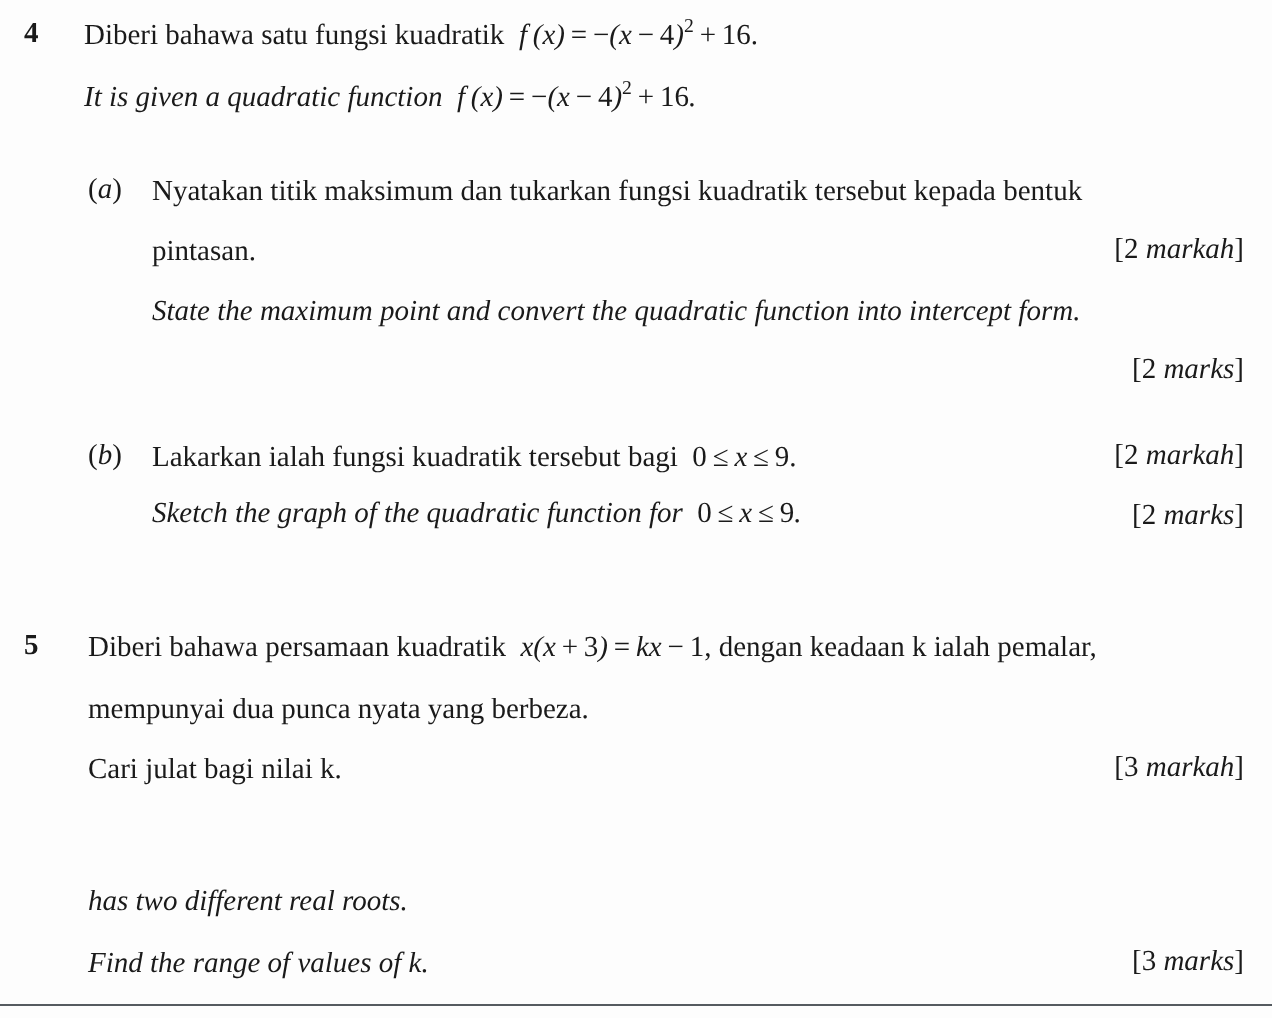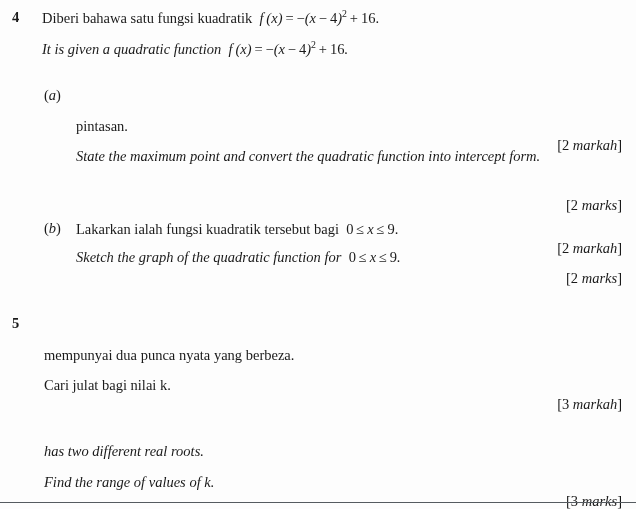--- a/index.html
+++ b/index.html
@@ -54,21 +54,20 @@
     text-align-last: justify;
     white-space: normal;
   }
 
   .marks {
     position: absolute;
     font-size: 14.5px;
     line-height: 1;
     text-align: right;
     white-space: nowrap;
-    margin-top: 20px;
   }
   .marks .mk { font-style: italic; }
 
   
   .math {
     font-style: italic;
     font-family: "Liberation Serif", "DejaVu Serif", serif;
     text-align: center;
   }
   .math .op,
@@ -106,20 +105,21 @@
   </div>
 
   <div class="line ital" style="left:42px; top:41px;">
     <span>It is given a quadratic function</span>
     <span class="math nobr">
       &nbsp;<i>f</i> (<i>x</i>)<span class="op"> = −</span>(<i>x</i><span class="op"> − </span><span class="num">4</span>)<sup>2</sup><span class="op"> + </span><span class="num">16</span></span><span>.</span>
   </div>
 
   <div class="qlabel" style="left:44px; top:88px;">(<i>a</i>)</div>
 
+  <div class="line" style="left:76px; top:88px;"><span>Nyatakan titik maksimum dan tukarkan fungsi kuadratik tersebut kepada bentuk</span></div>
 
   <div class="line" style="left:76px; top:118px;"><span>pintasan.</span></div>
 
   <div class="marks" style="left:380px; top:118px; width:242px;">
     [<span>2</span>
     <span class="mk">markah</span>]
   </div>
 
   <div class="line ital" style="left:76px; top:148px;"><span>State the maximum point and convert the quadratic function into intercept form.</span></div>
 
@@ -147,20 +147,25 @@
       &nbsp;<span class="num">0</span><span class="op"> ≤ </span><i>x</i><span class="op"> ≤ </span><span class="num">9</span></span><span>.</span>
   </div>
 
   <div class="marks" style="left:380px; top:251px; width:242px;">
     [<span>2</span>
     <span class="mk">marks</span>]
   </div>
 
   <div class="qnum" style="left:12px; top:316px;">5</div>
 
+  <div class="line" style="left:44px; top:316px;">
+    <span>Diberi bahawa persamaan kuadratik</span>
+    <span class="math nobr">
+      &nbsp;<i>x</i>(<i>x</i><span class="op"> + </span><span class="num">3</span>)<span class="op"> = </span><i>kx</i><span class="op"> − </span><span class="num">1</span></span><span>, dengan keadaan k ialah pemalar,</span>
+  </div>
 
   <div class="line" style="left:44px; top:347px;font-family:Liberation Serif, serif;"><span>mempunyai dua punca nyata yang berbeza.</span></div>
 
   <div class="line" style="left:44px; top:377px;"><span>Cari julat bagi nilai k.</span></div>
 
   <div class="marks" style="left:380px; top:377px; width:242px;">
     [<span>3</span>
     <span class="mk">markah</span>]
   </div>
 

